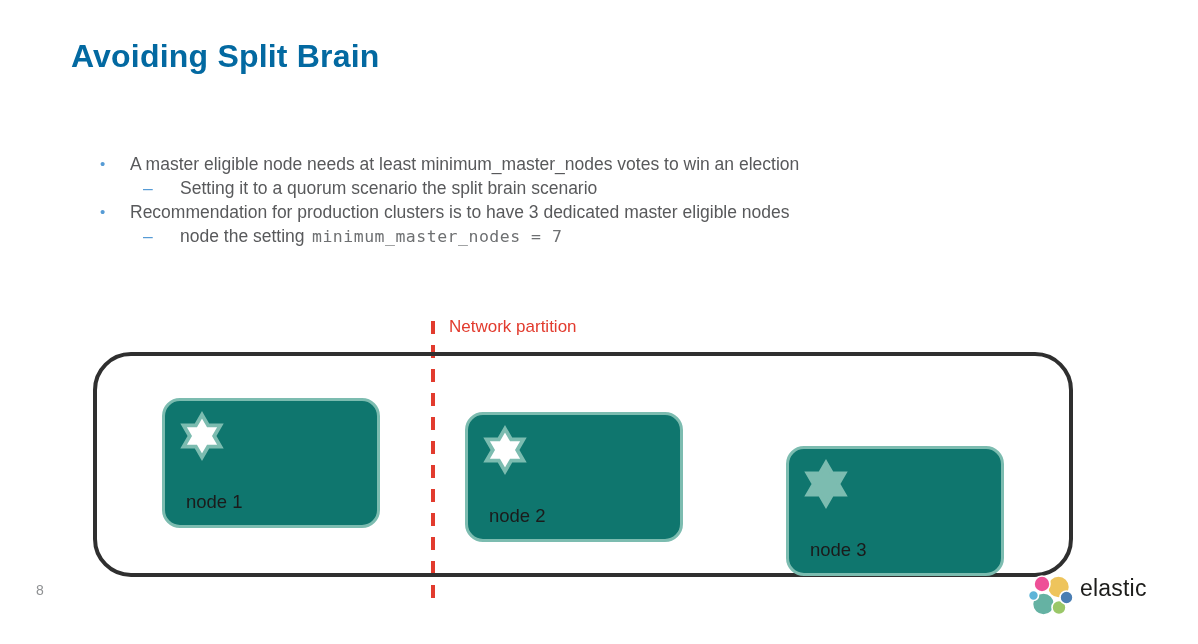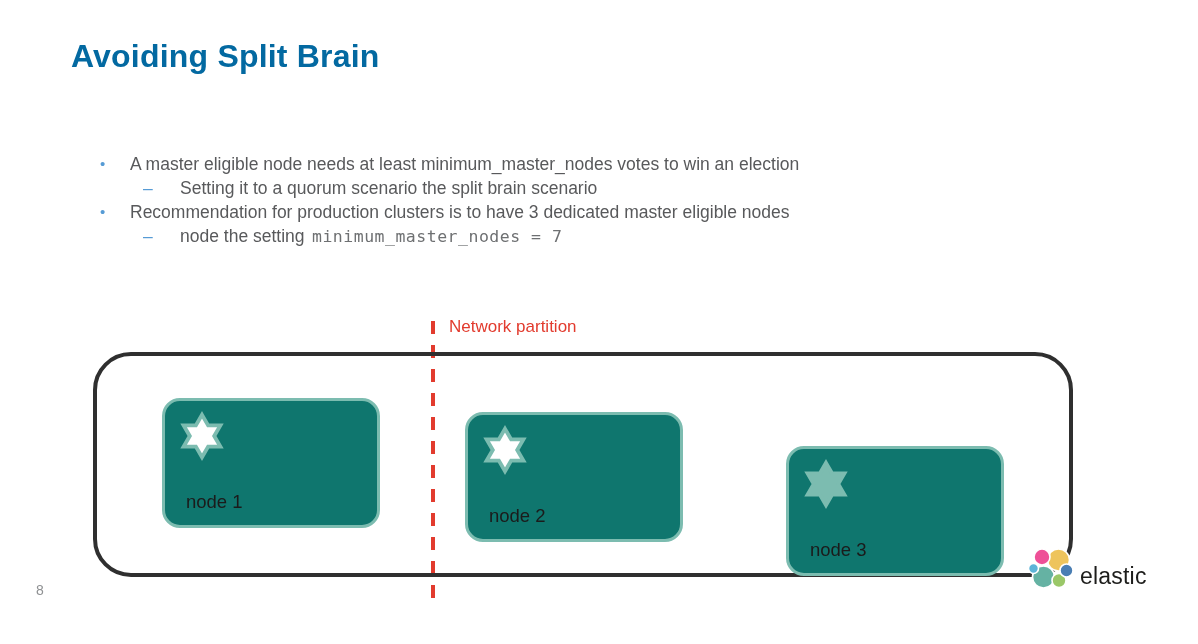--- a/index.html
+++ b/index.html
@@ -120,23 +120,23 @@
   .page-number {
     position: absolute;
     left: 36px;
     top: 582px;
     font-size: 14px;
     color: var(--page-number);
   }
   .logo {
     position: absolute;
     left: 1028px;
-    top: 548px;
+    top: 575px;
     display: flex;
-    align-items: flex-end;
+    align-items: flex-start;
   }
   .logo-text {
     font-size: 23px;
     color: var(--logo-text);
     margin-left: 6px;
     letter-spacing: 0.2px;
   }
 </style>
 </head>
 <body>

